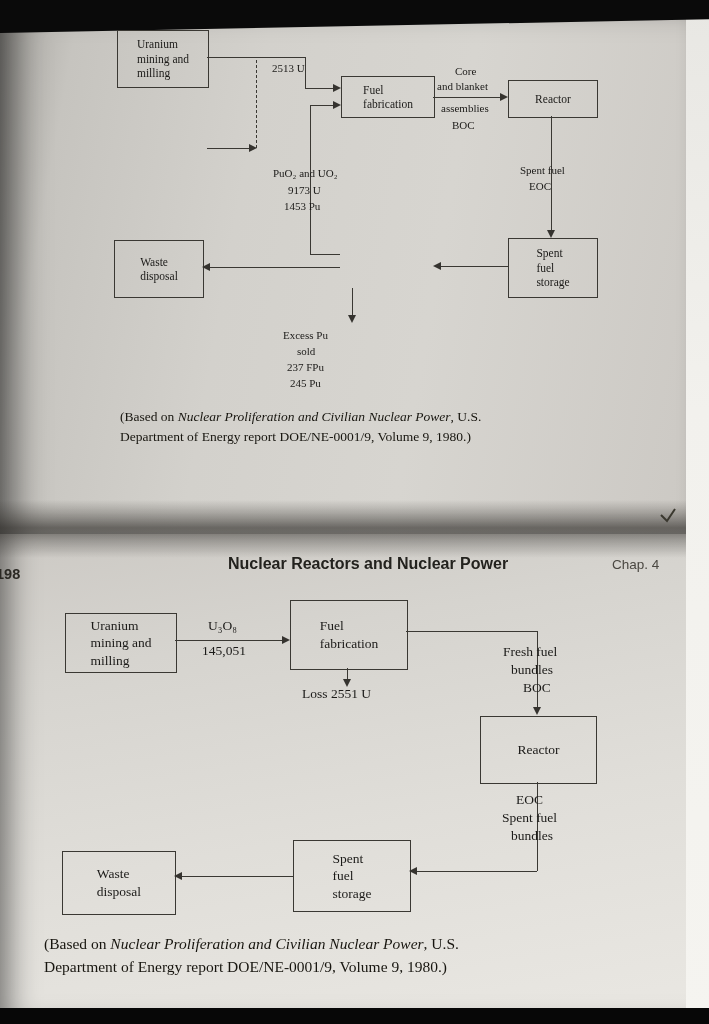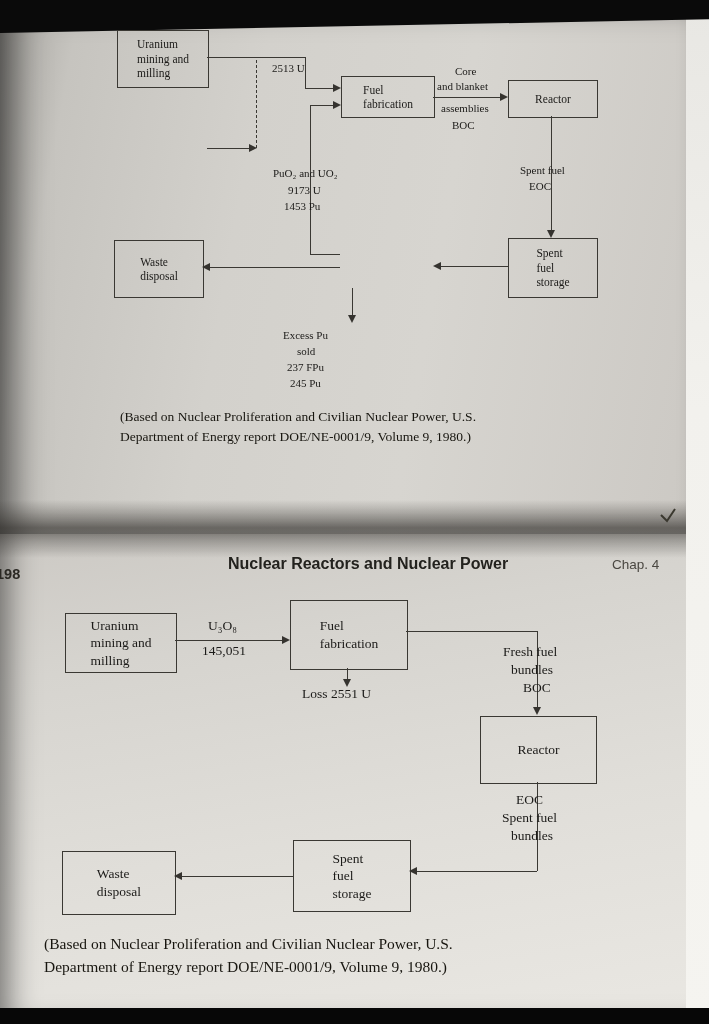--- a/index.html
+++ b/index.html
@@ -30,21 +30,21 @@
   .l42{font-size:11px;font-family:Liberation Serif, serif;}
   .l43{font-size:13.5px;}
   .ar{width:0;height:0;}
   .ar-r{border-top:4px solid transparent;border-bottom:4px solid transparent;border-left:8px solid #35332f;}
   .ar-l{border-top:4px solid transparent;border-bottom:4px solid transparent;border-right:8px solid #35332f;}
   .ar-d{border-left:4px solid transparent;border-right:4px solid transparent;border-top:8px solid #35332f;}
   
   .cap42{font-size:13.5px;line-height:1.5;color:#17150f;}
   .cap43{font-size:15.5px;line-height:1.48;color:#17150f;}
   .figno{font-weight:bold;margin-right:15px;}
-  .ital{}
+  .ital{font-style:italic;}
   .runhead{font-family:"Liberation Sans",sans-serif;font-weight:bold;font-size:16px;color:#23221e;white-space:nowrap;}
   .chap{font-family:"Liberation Sans",sans-serif;font-size:13.5px;color:#4a4741;white-space:nowrap;}
   .pageno{font-family:"Liberation Sans",sans-serif;font-weight:bold;font-size:14.5px;color:#2a2823;}
 </style>
 </head>
 <body>
 
 <div class="stage">
 
   <div class="a strip-right"></div>

